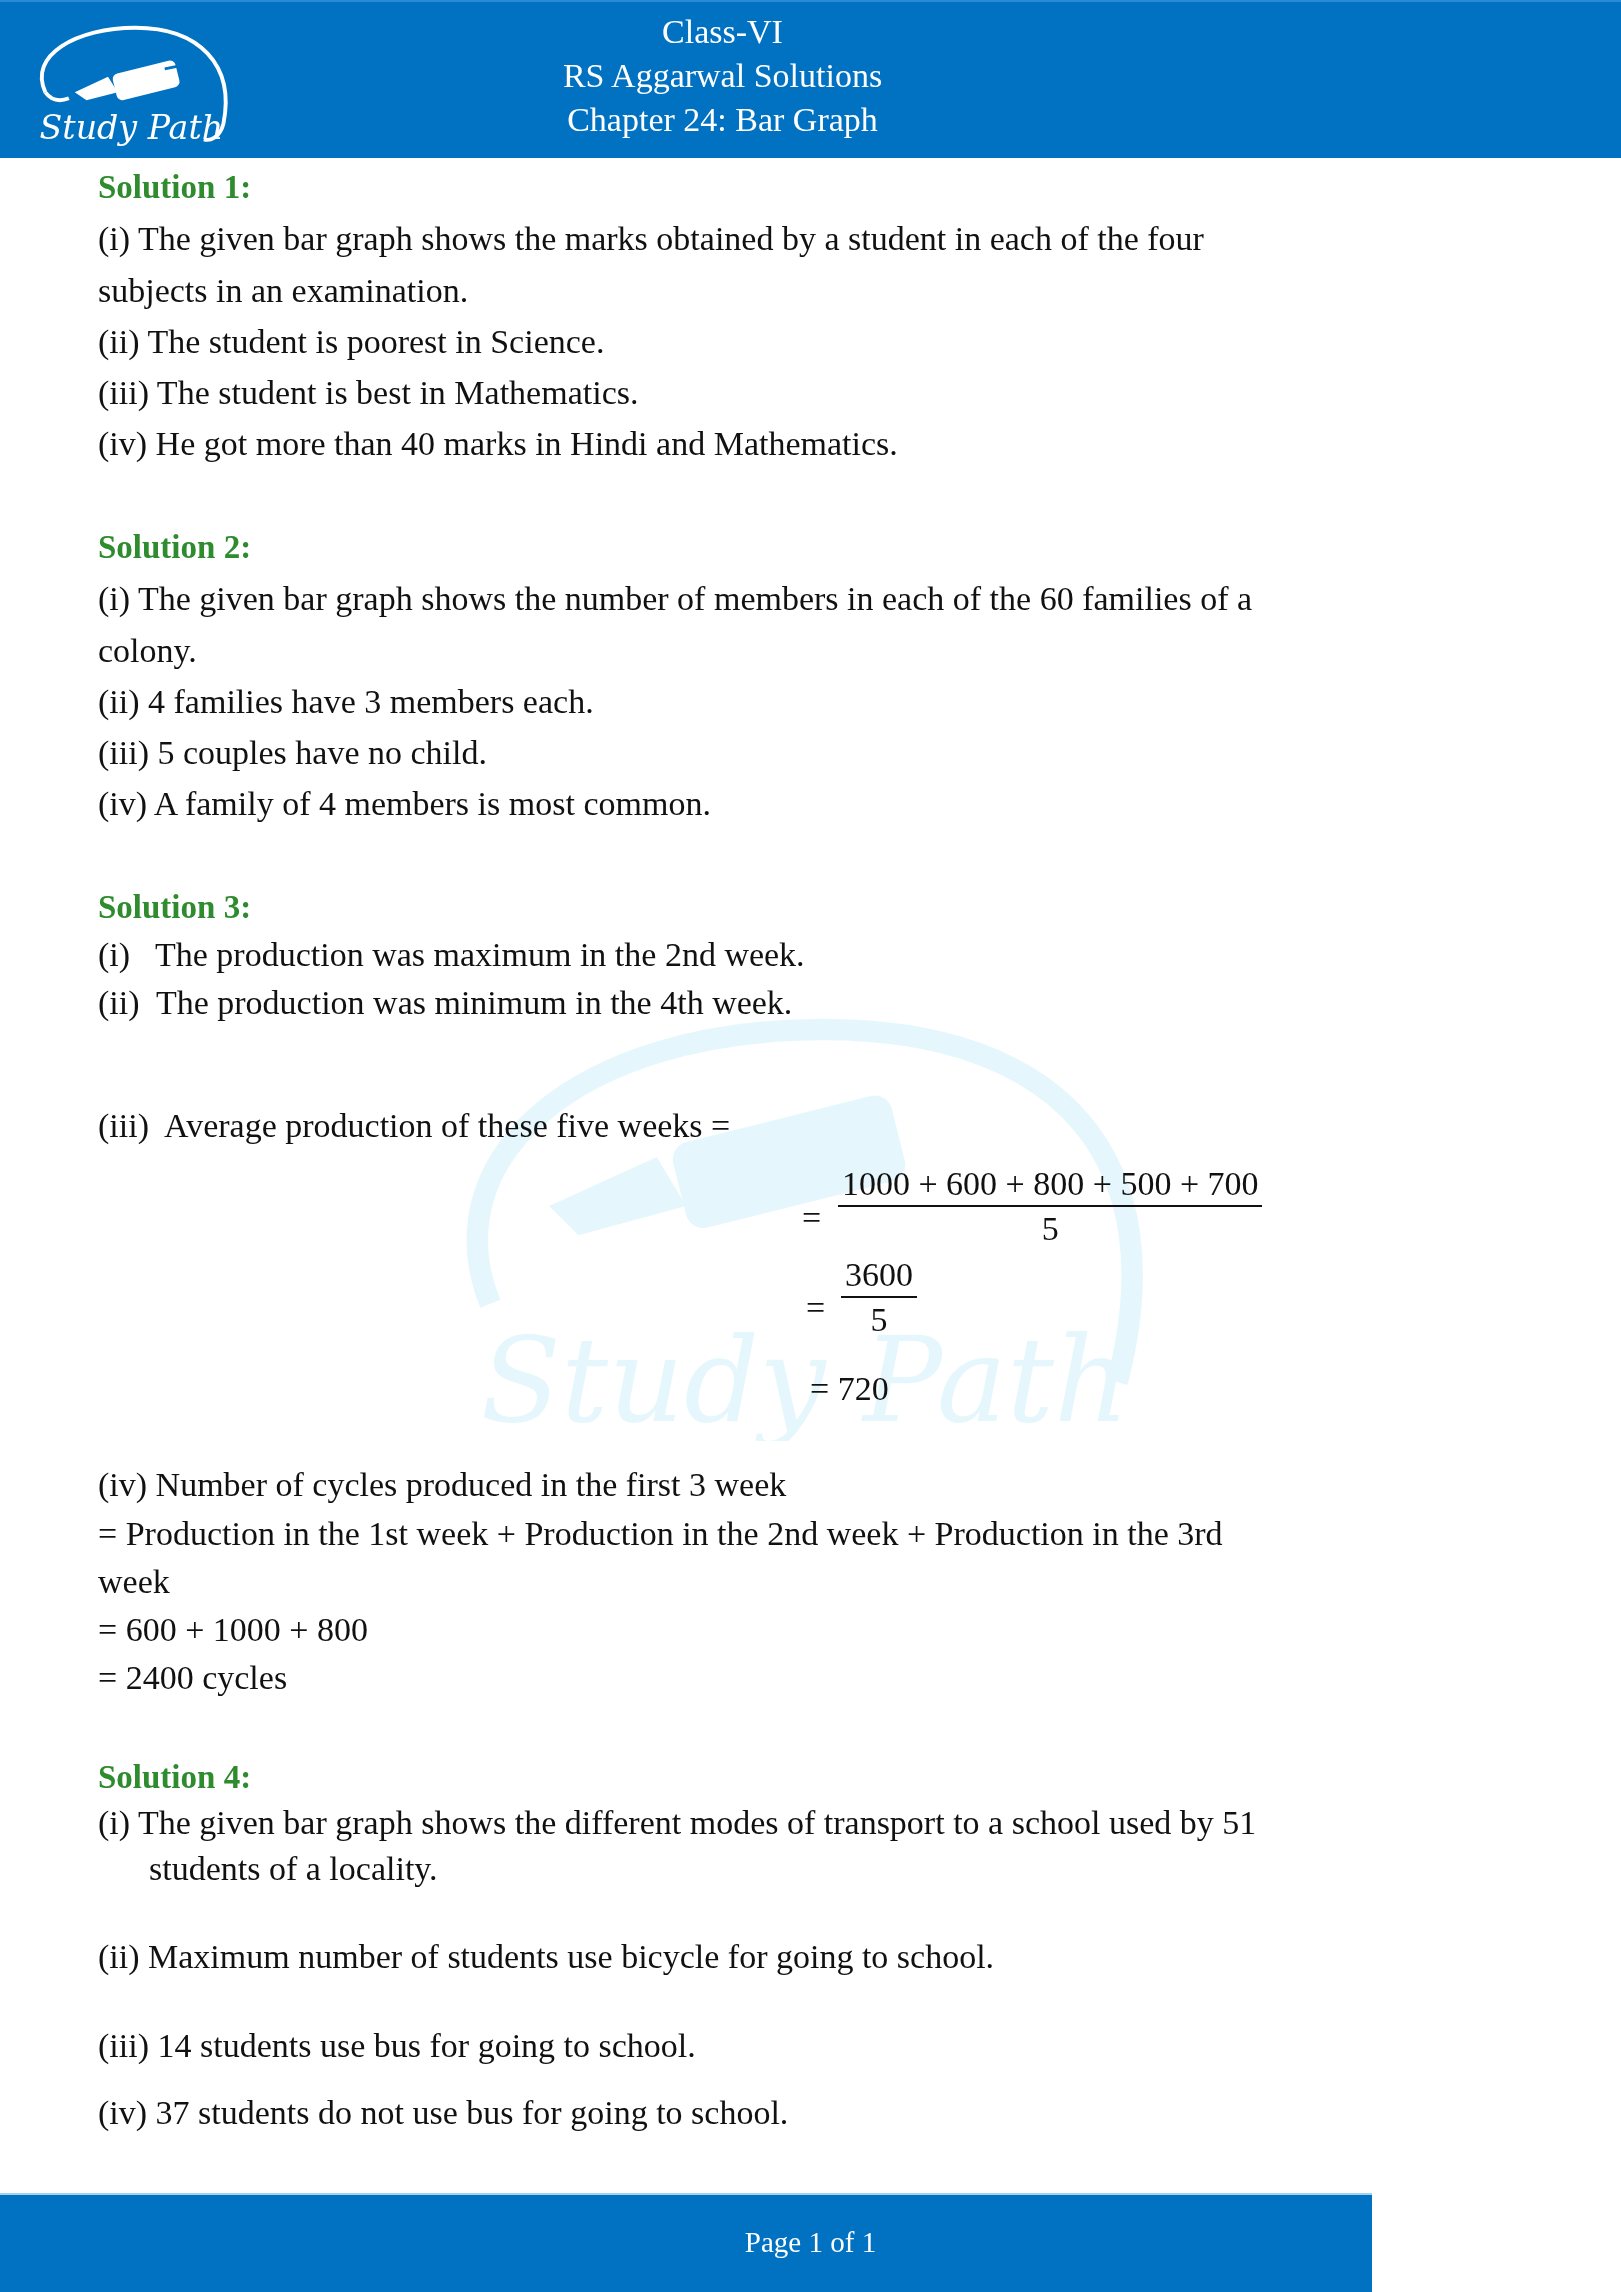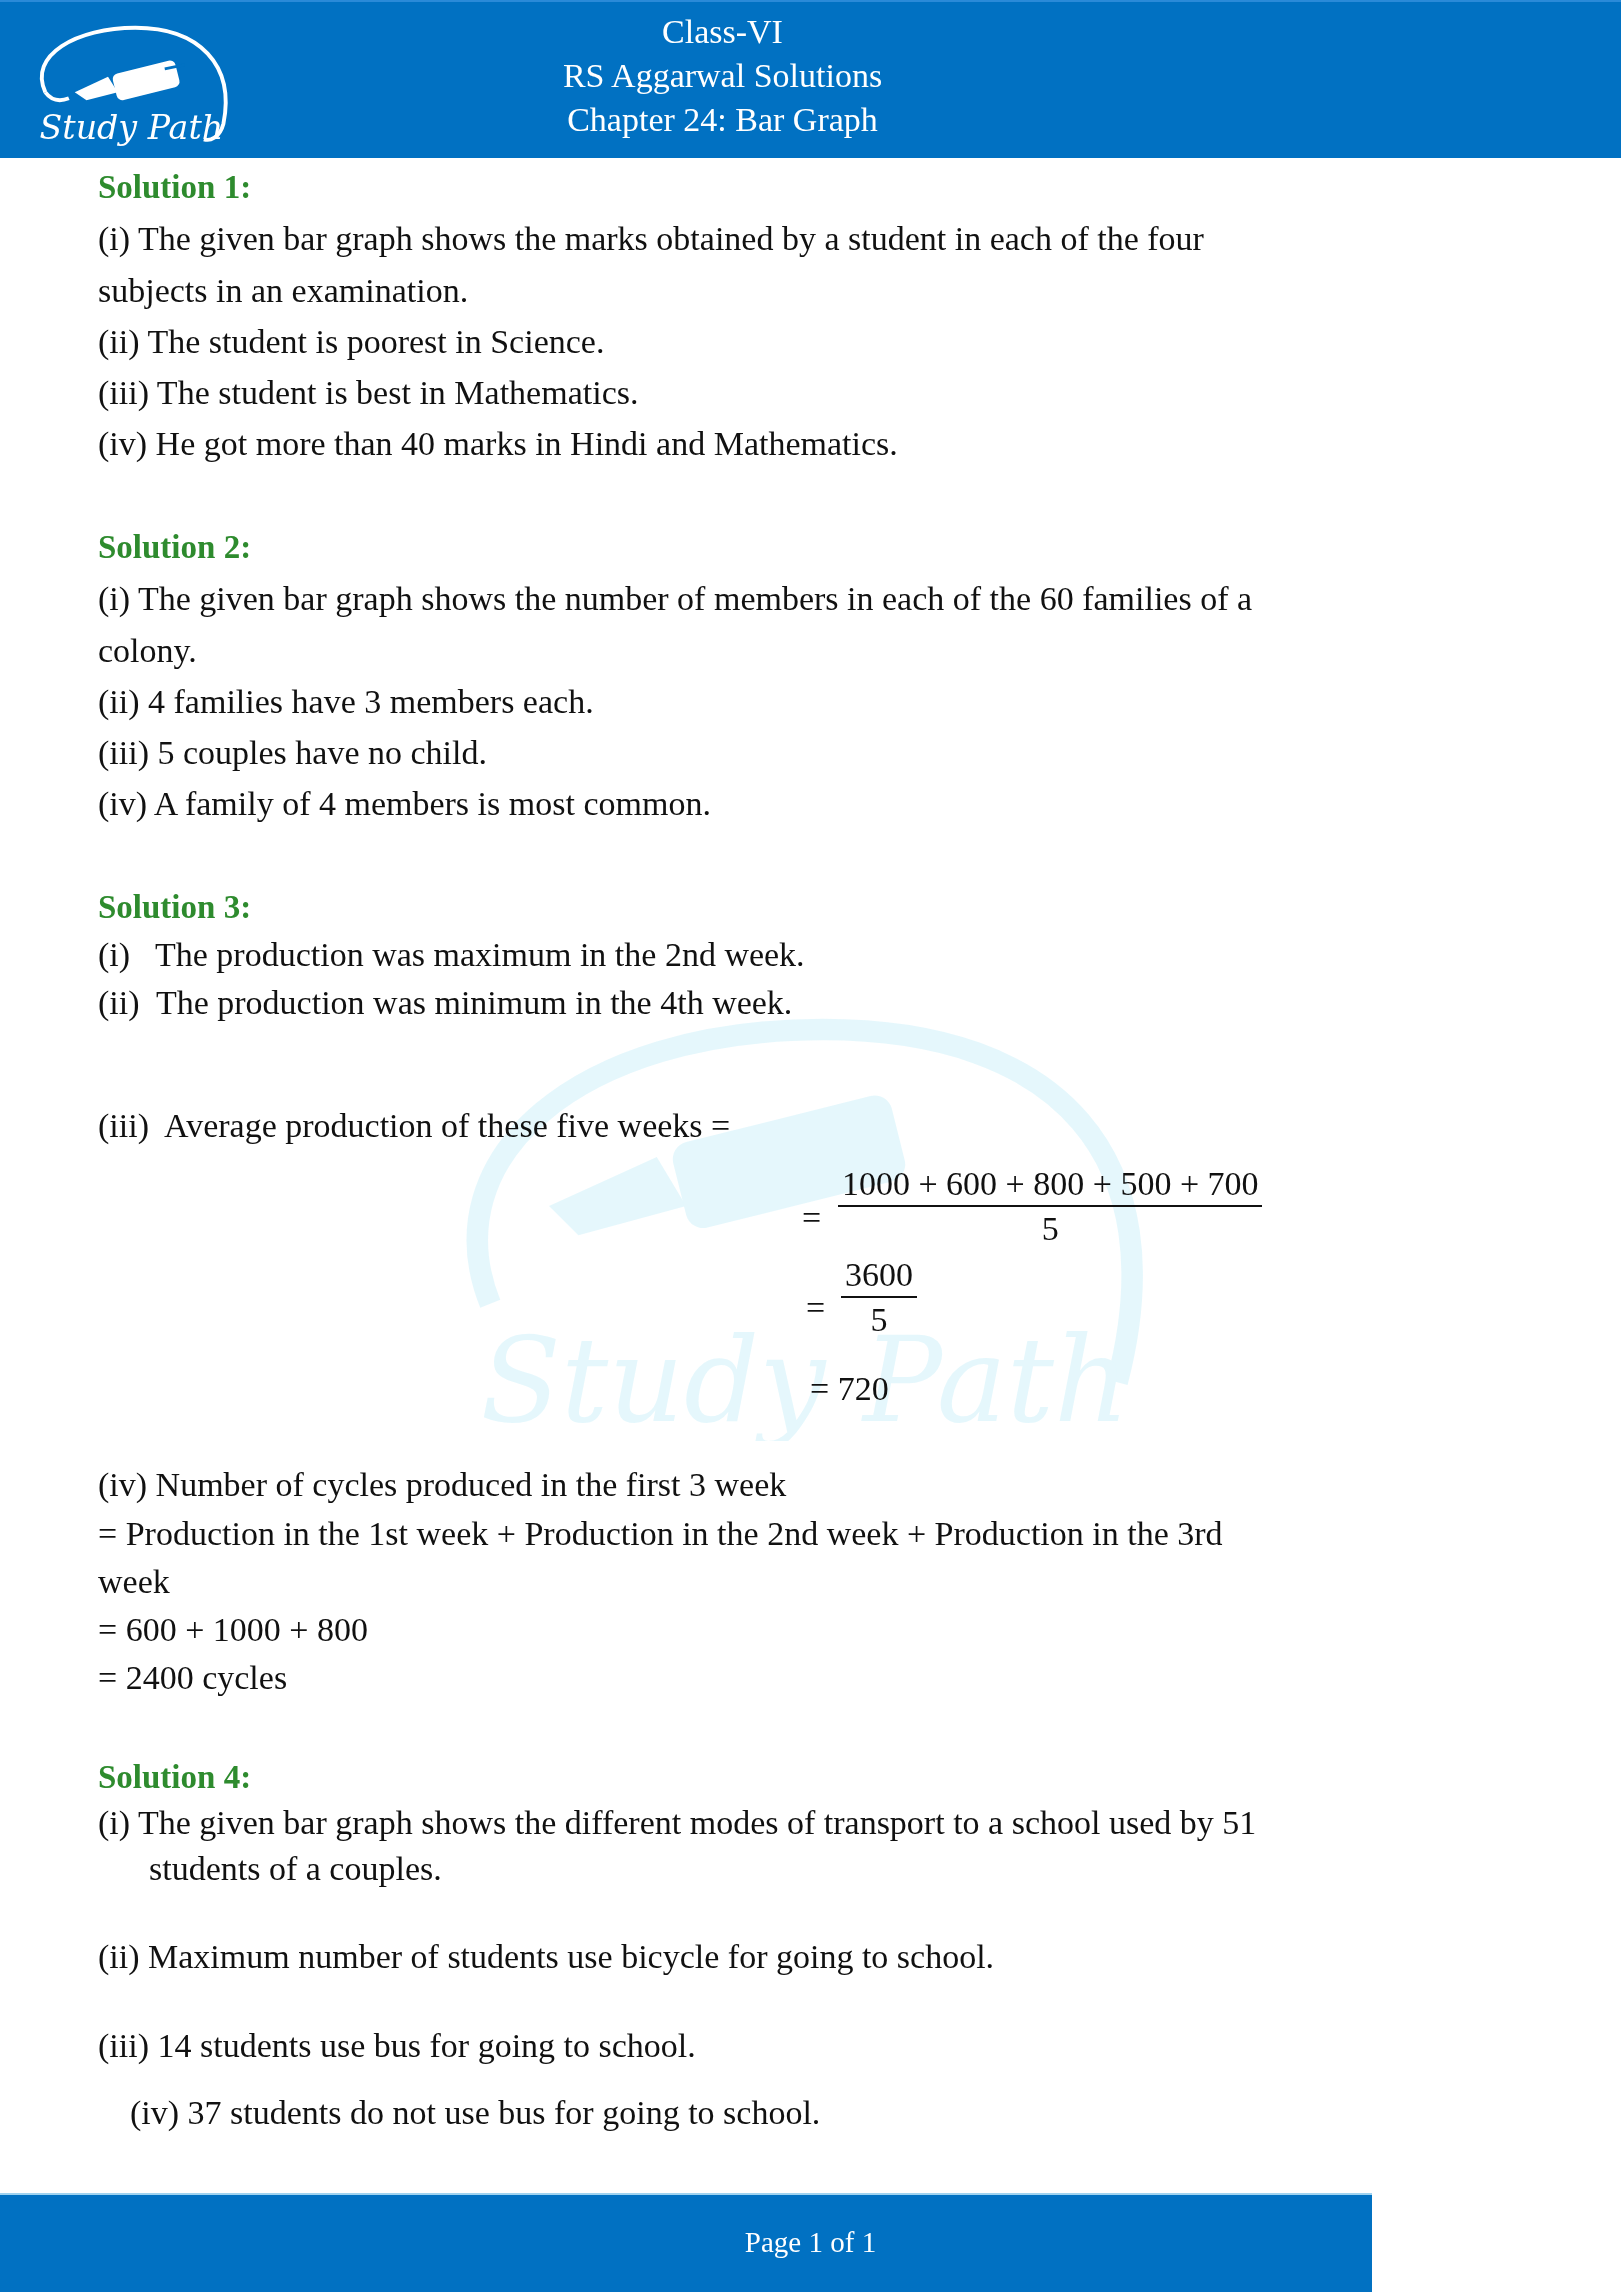--- a/index.html
+++ b/index.html
@@ -89,22 +89,22 @@
   <div class="t" style="top:1464px;">(iv) Number of cycles produced in the first 3 week</div>
   <div class="t" style="top:1513px;">= Production in the 1st week + Production in the 2nd week + Production in the 3rd</div>
   <div class="t" style="top:1561px;">week</div>
   <div class="t" style="top:1609px;">= 600 + 1000 + 800</div>
   <div class="t" style="top:1657px;">= 2400 cycles</div>
 </section>
 
 <section>
   <div class="h" style="top:1757px;">Solution 4:</div>
   <div class="t" style="top:1802px;">(i) The given bar graph shows the different modes of transport to a school used by 51</div>
-  <div class="t" style="top:1848px; left:149px;">students of a couples.</div>
+  <div class="t" style="top:1848px; left:149px;">students of a locality.</div>
   <div class="t" style="top:1936px;">(ii) Maximum number of students use bicycle for going to school.</div>
   <div class="t" style="top:2025px;">(iii) 14 students use bus for going to school.</div>
-  <div class="t" style="top:2092px;margin-left:32px;">(iv) 37 students do not use bus for going to school.</div>
+  <div class="t" style="top:2092px;">(iv) 37 students do not use bus for going to school.</div>
 </section>
 
 <div class="footer">
   <div class="footer-text">Page 1 of 1</div>
 </div>
 
 
 </body></html>

